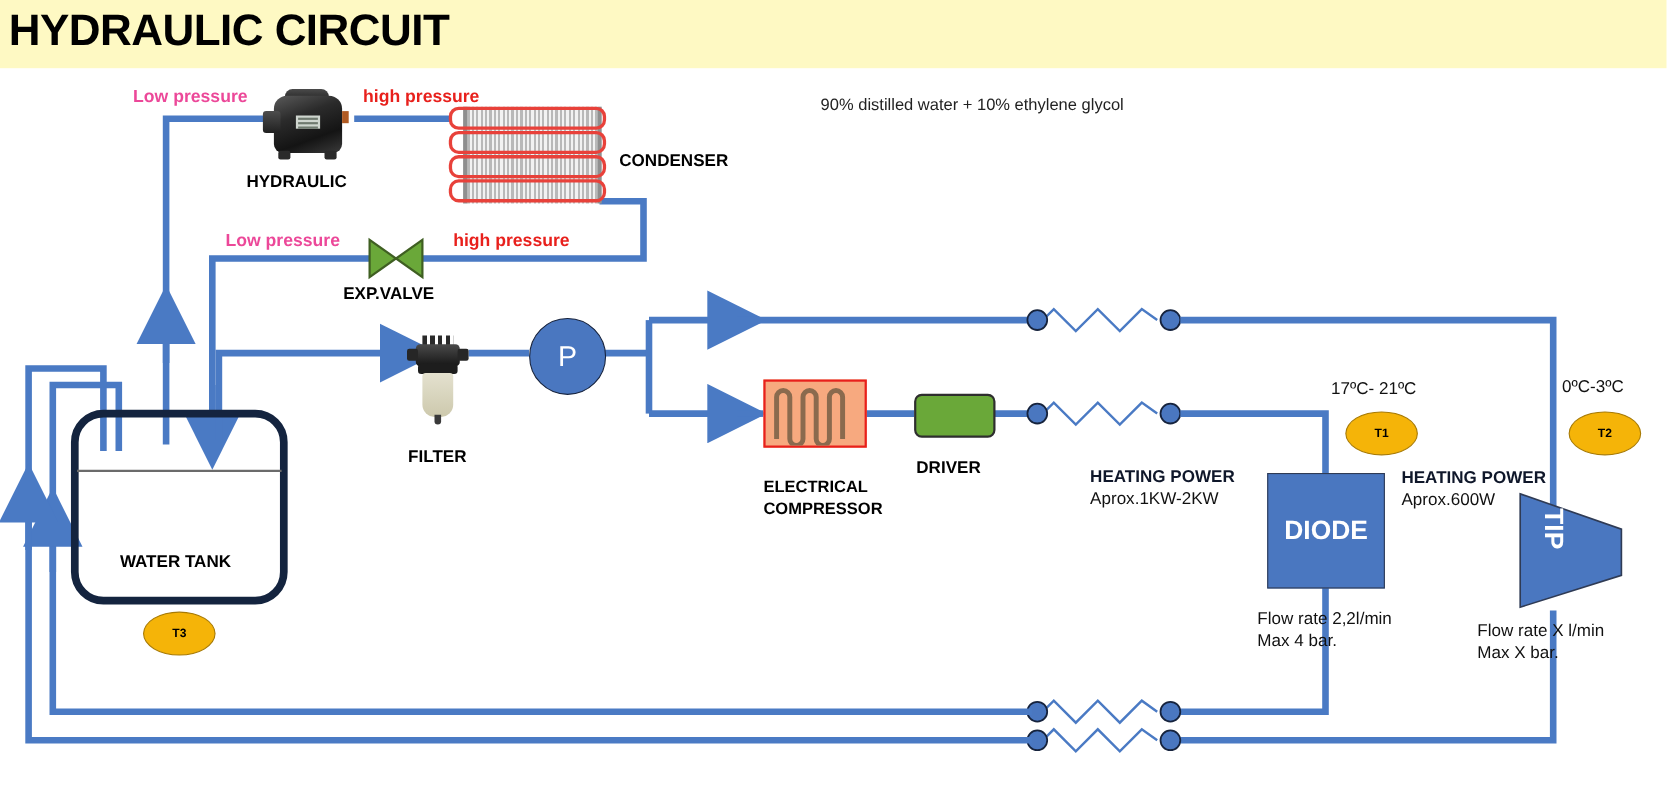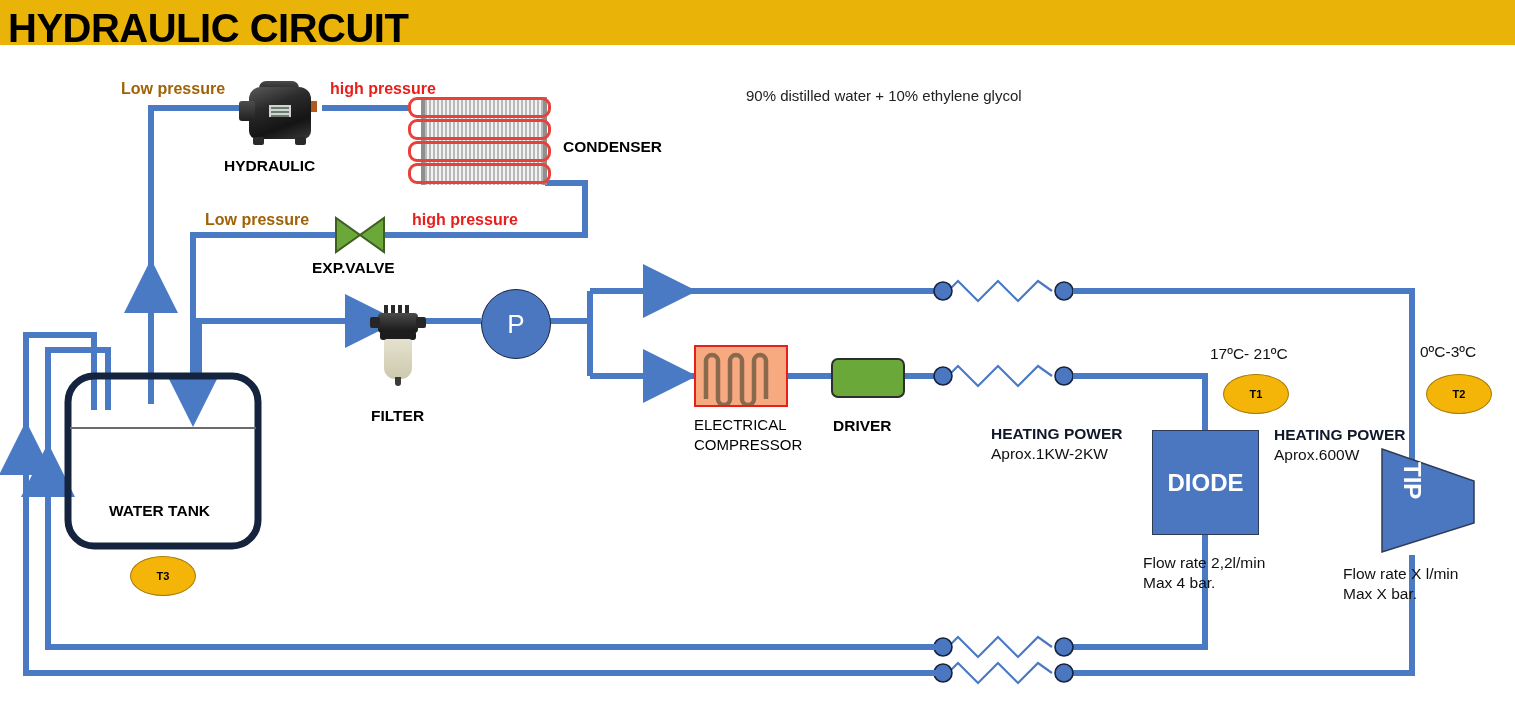--- a/index.html
+++ b/index.html
@@ -1,32 +1,32 @@
 <!DOCTYPE html>
 <html><head>
 <meta charset="utf-8">
 <style>
   html,body{margin:0;padding:0;background:#fff;}
   body{width:1515px;height:722px;overflow:hidden;
        font-family:"Liberation Sans","DejaVu Sans",sans-serif;}
   #stage{position:relative;width:1515px;height:722px;background:#ffffff;}
 
   
-  #header{position:absolute;left:0;top:0;width:1515px;height:45px;background:#eab308;}
+  #header{position:absolute;left:0;top:0;width:1515px;height:62px;background:#fef9c3;}
   #header .title{position:absolute;left:8px;top:6px;font-size:40px;font-weight:bold;
        letter-spacing:-0.5px;color:#000;font-family:"Liberation Sans",sans-serif;}
 
   
   #canvas{position:absolute;left:0;top:0;width:1515px;height:722px;}
 
   
   .lbl{position:absolute;white-space:pre;line-height:1.16;}
   .cap{font-weight:bold;font-size:15.5px;color:#000;}
-  .capsm{font-weight:normal;font-size:15px;color:#000;}
-  .lowp{font-weight:bold;font-size:16px;color:#a16207;}
+  .capsm{font-weight:bold;font-size:15px;color:#000;margin-top:18px;}
+  .lowp{font-weight:bold;font-size:16px;color:#ec4899;}
   .highp{font-weight:bold;font-size:16px;color:#e8201c;}
   .mix{font-size:15px;color:#222;}
   .temp{font-size:15.5px;color:#111;}
   .hp-t{font-weight:bold;font-size:15.5px;color:#0f172a;}
   .hp-v{font-size:15.5px;color:#111;}
   .flow{font-size:15.5px;color:#111;}
   .bigwhite{color:#ffffff;font-weight:bold;font-size:24px;}
   .tbadge{font-weight:bold;font-size:11px;color:#000;}
   .pmark{color:#fff;font-size:26px;}
 

